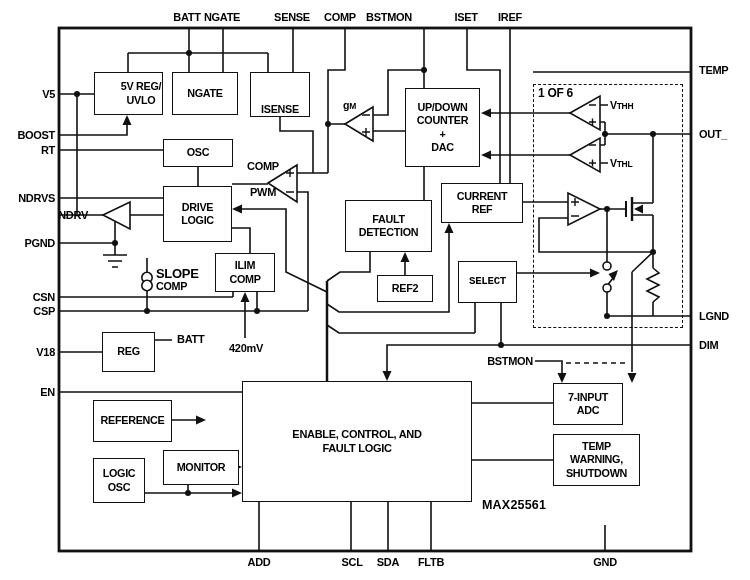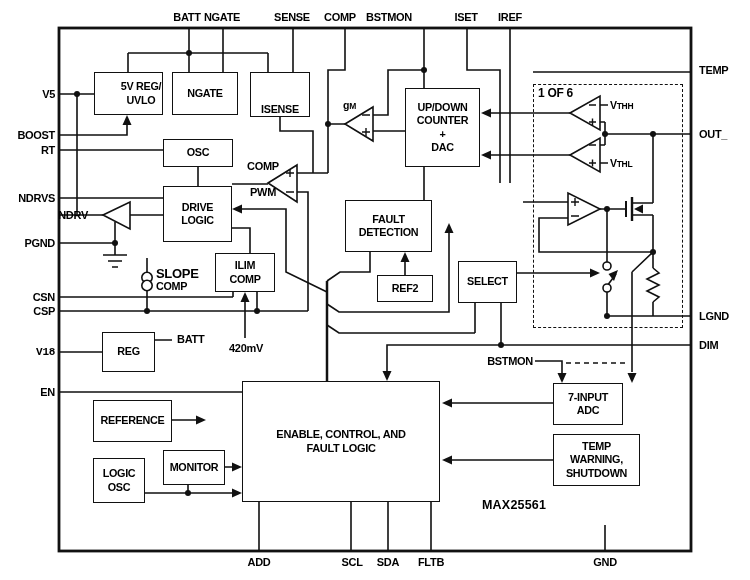--- a/index.html
+++ b/index.html
@@ -155,35 +155,39 @@
   </div>
   <div class="blk" style="left:377px;top:275px;width:56px;height:27px;">
     <span>REF2</span>
   </div>
   <div class="blk" style="left:405px;top:88px;width:75px;height:79px;">
     <span>UP/DOWN</span>
     <span>COUNTER</span>
     <span>+</span>
     <span>DAC</span>
   </div>
-  <div class="blk" style="left:458px;top:261px;width:59px;height:42px;">
+  <div class="blk" style="left:441px;top:183px;width:82px;height:40px;">
+    <span>CURRENT</span>
+    <span>REF</span>
+  </div>
+  <div class="blk" style="left:458px;top:261px;width:59px;height:42px;font-family:Liberation Mono, monospace;">
     <span>SELECT</span>
   </div>
-  <div class="blk" style="left:242px;top:381px;width:198px;height:121px;font-size:11px;">
+  <div class="blk" style="left:242px;top:381px;width:230px;height:121px;font-size:11px;">
     <span>ENABLE, CONTROL, AND</span>
     <span>FAULT LOGIC</span>
   </div>
   <div class="blk" style="left:93px;top:400px;width:79px;height:42px;">
     <span>REFERENCE</span>
   </div>
   <div class="blk" style="left:93px;top:458px;width:52px;height:45px;">
     <span>LOGIC</span>
     <span>OSC</span>
   </div>
-  <div class="blk" style="left:163px;top:450px;width:62px;height:35px;">
+  <div class="blk" style="left:163px;top:450px;width:76px;height:35px;">
     <span>MONITOR</span>
   </div>
   <div class="blk" style="left:553px;top:383px;width:70px;height:42px;">
     <span>7-INPUT</span>
     <span>ADC</span>
   </div>
   <div class="blk" style="left:553px;top:434px;width:87px;height:52px;">
     <span>TEMP</span>
     <span>WARNING,</span>
     <span>SHUTDOWN</span>
@@ -198,21 +202,21 @@
   <div class="lbl cx" style="left:510px;top:11px;">IREF</div>
 
   <div class="lbl rz" style="left:55px;top:94px;">V5</div>
   <div class="lbl rz" style="left:55px;top:135px;">BOOST</div>
   <div class="lbl rz" style="left:55px;top:150px;">RT</div>
   <div class="lbl rz" style="left:55px;top:198px;">NDRVS</div>
   <div class="lbl rz" style="left:55px;top:215px;margin-left:33px;">NDRV</div>
   <div class="lbl rz" style="left:55px;top:243px;">PGND</div>
   <div class="lbl rz" style="left:55px;top:297px;">CSN</div>
   <div class="lbl rz" style="left:55px;top:311px;">CSP</div>
-  <div class="lbl rz" style="left:55px;top:352px;font-family:Liberation Mono, monospace;">V18</div>
+  <div class="lbl rz" style="left:55px;top:352px;">V18</div>
   <div class="lbl rz" style="left:55px;top:392px;">EN</div>
 
   <div class="lbl lz" style="left:699px;top:70px;">TEMP</div>
   <div class="lbl lz" style="left:699px;top:134px;">OUT_</div>
   <div class="lbl lz" style="left:699px;top:316px;">LGND</div>
   <div class="lbl lz" style="left:699px;top:345px;">DIM</div>
 
   <div class="lbl cx" style="left:259px;top:556px;">ADD</div>
   <div class="lbl cx" style="left:352px;top:556px;">SCL</div>
   <div class="lbl cx" style="left:388px;top:556px;">SDA</div>

